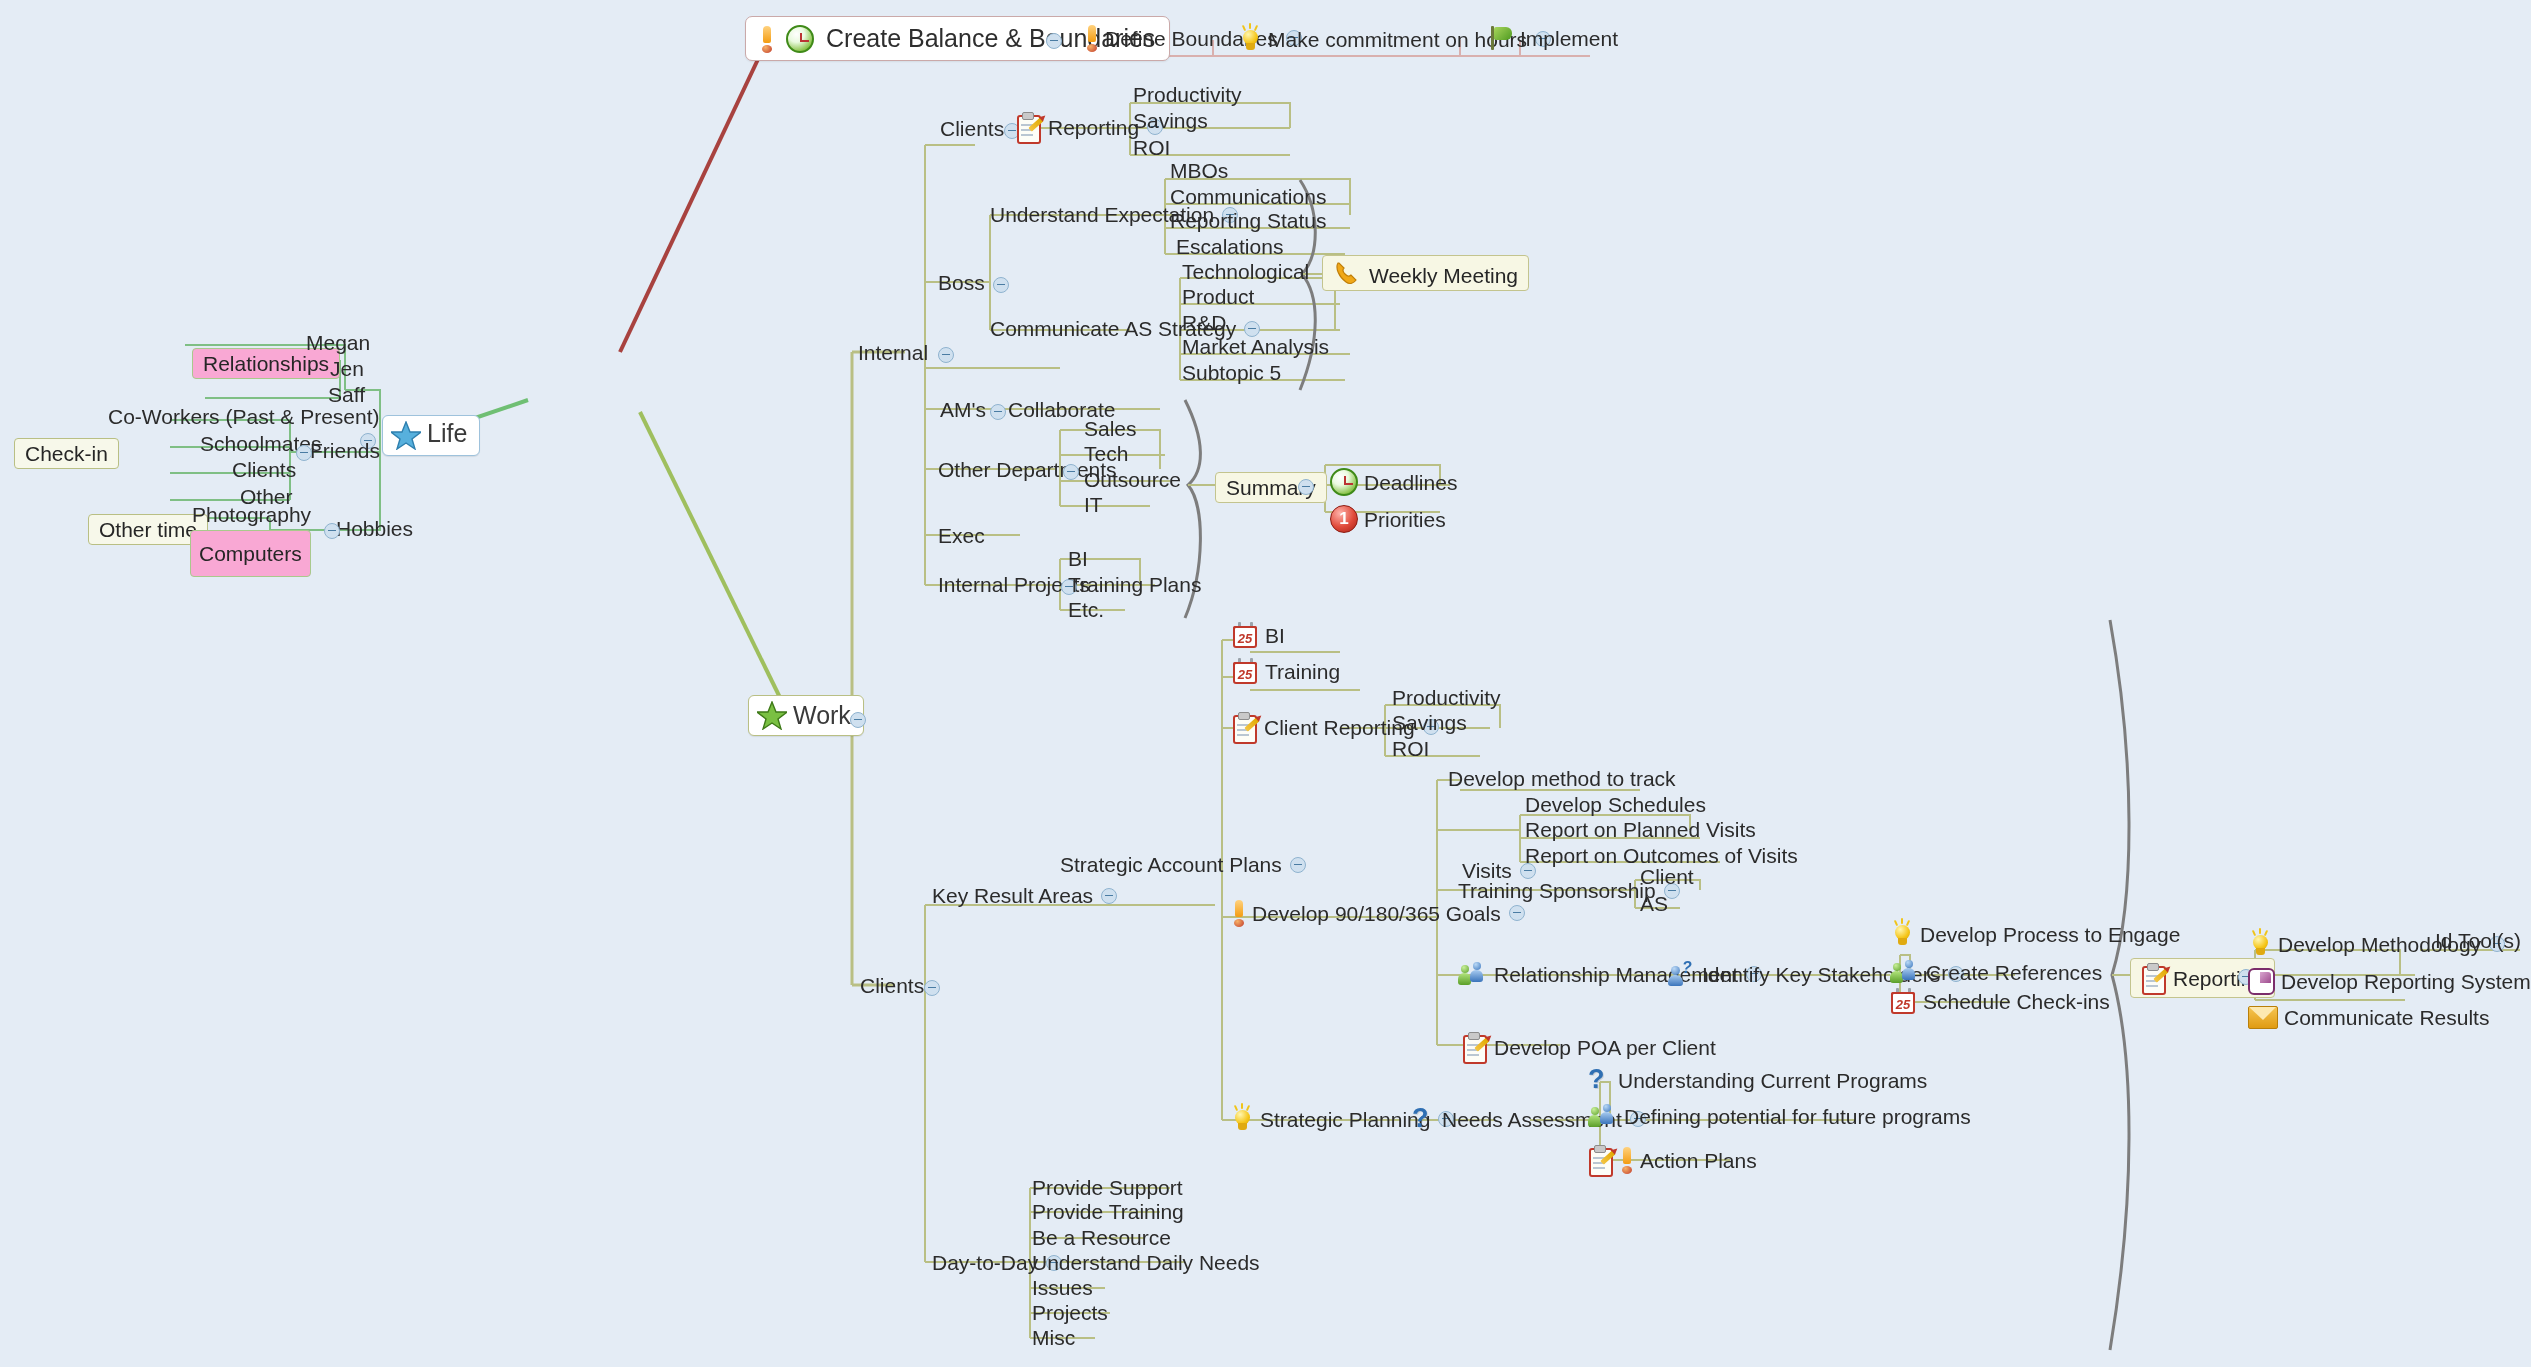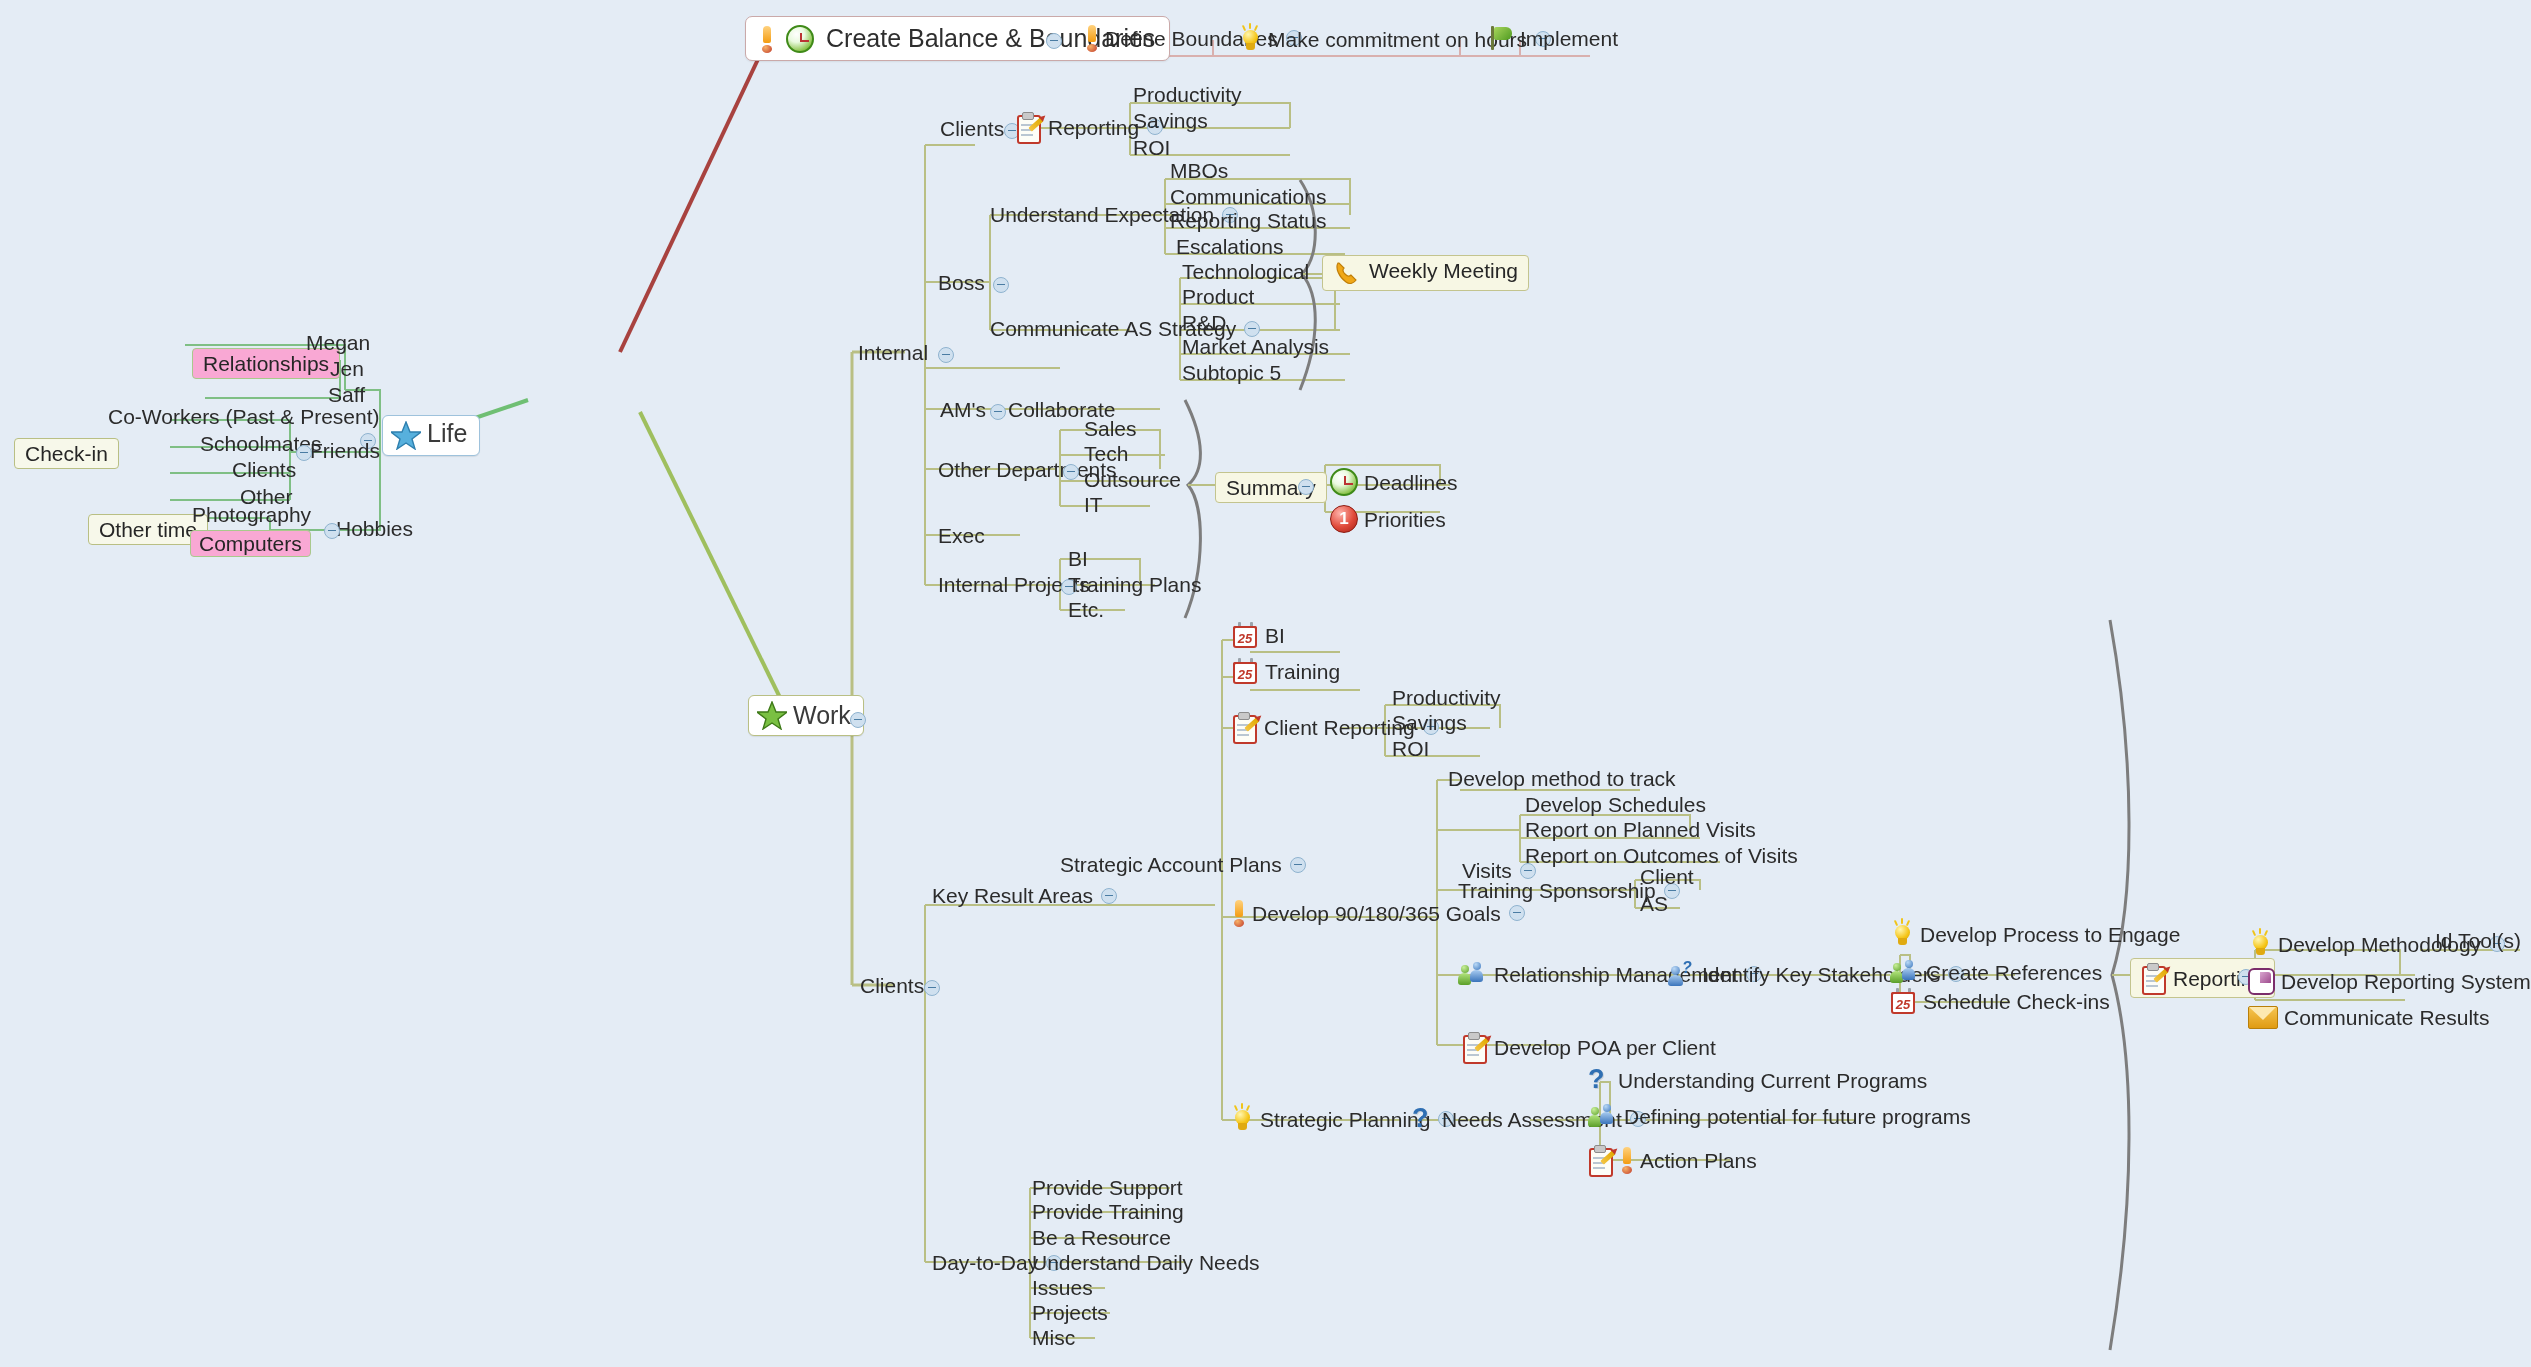--- a/index.html
+++ b/index.html
@@ -484,21 +484,21 @@
     </div>
 <span class="dot" style="position:absolute;left:288px;top:445px"></span>
 
 <div class="node" style="left:88px;top:514px">
   <span class="box">Other time</span>
 </div>
 <div class="node plain" style="left:192px;top:504px">
       <span class="lbl">Photography</span>
     </div>
 <div class="node" style="left:190px;top:530px">
-  <span class="box greenline" style="padding:2px 8px">Computers</span>
+  <span class="box greenline" style="padding:12px 8px">Computers</span>
 </div>
 <div class="node plain" style="left:336px;top:518px">
       <span class="lbl">Hobbies</span>
     </div>
 <span class="dot" style="position:absolute;left:316px;top:523px"></span>
 
 <div class="node" style="left:748px;top:695px">
   <span class="mainbranch" style="display:flex;align-items:center">
     <span class="ic ic-star">
       <svg width="30" height="29" viewBox="0 0 30 29">
@@ -578,21 +578,21 @@
       <span class="lbl">R&amp;D</span>
     </div>
 <div class="node plain" style="left:1182px;top:336px">
       <span class="lbl">Market Analysis</span>
     </div>
 <div class="node plain" style="left:1182px;top:362px">
       <span class="lbl">Subtopic 5</span>
     </div>
 
 <div class="node" style="left:1322px;top:255px">
-  <span class="box cream" style="display:flex;align-items:flex-start">
+  <span class="box cream" style="display:flex;align-items:flex-end">
     <span class="ic ic-phone">
       <svg width="30" height="26" viewBox="0 0 30 26">
             <path d="M5,3 C2,8 6,17 13,22 C17,25 21,23 23,20 L18,15 C16,17 14,16 12,14 C10,12 9,10 11,8 L6,3 Z" fill="#f0a818" stroke="#c07e08" stroke-width="1.2"></path>
           </svg>
     </span>
     <span class="lbl">Weekly Meeting</span>
   </span>
 </div>
 
 <div class="node plain" style="left:940px;top:399px">

